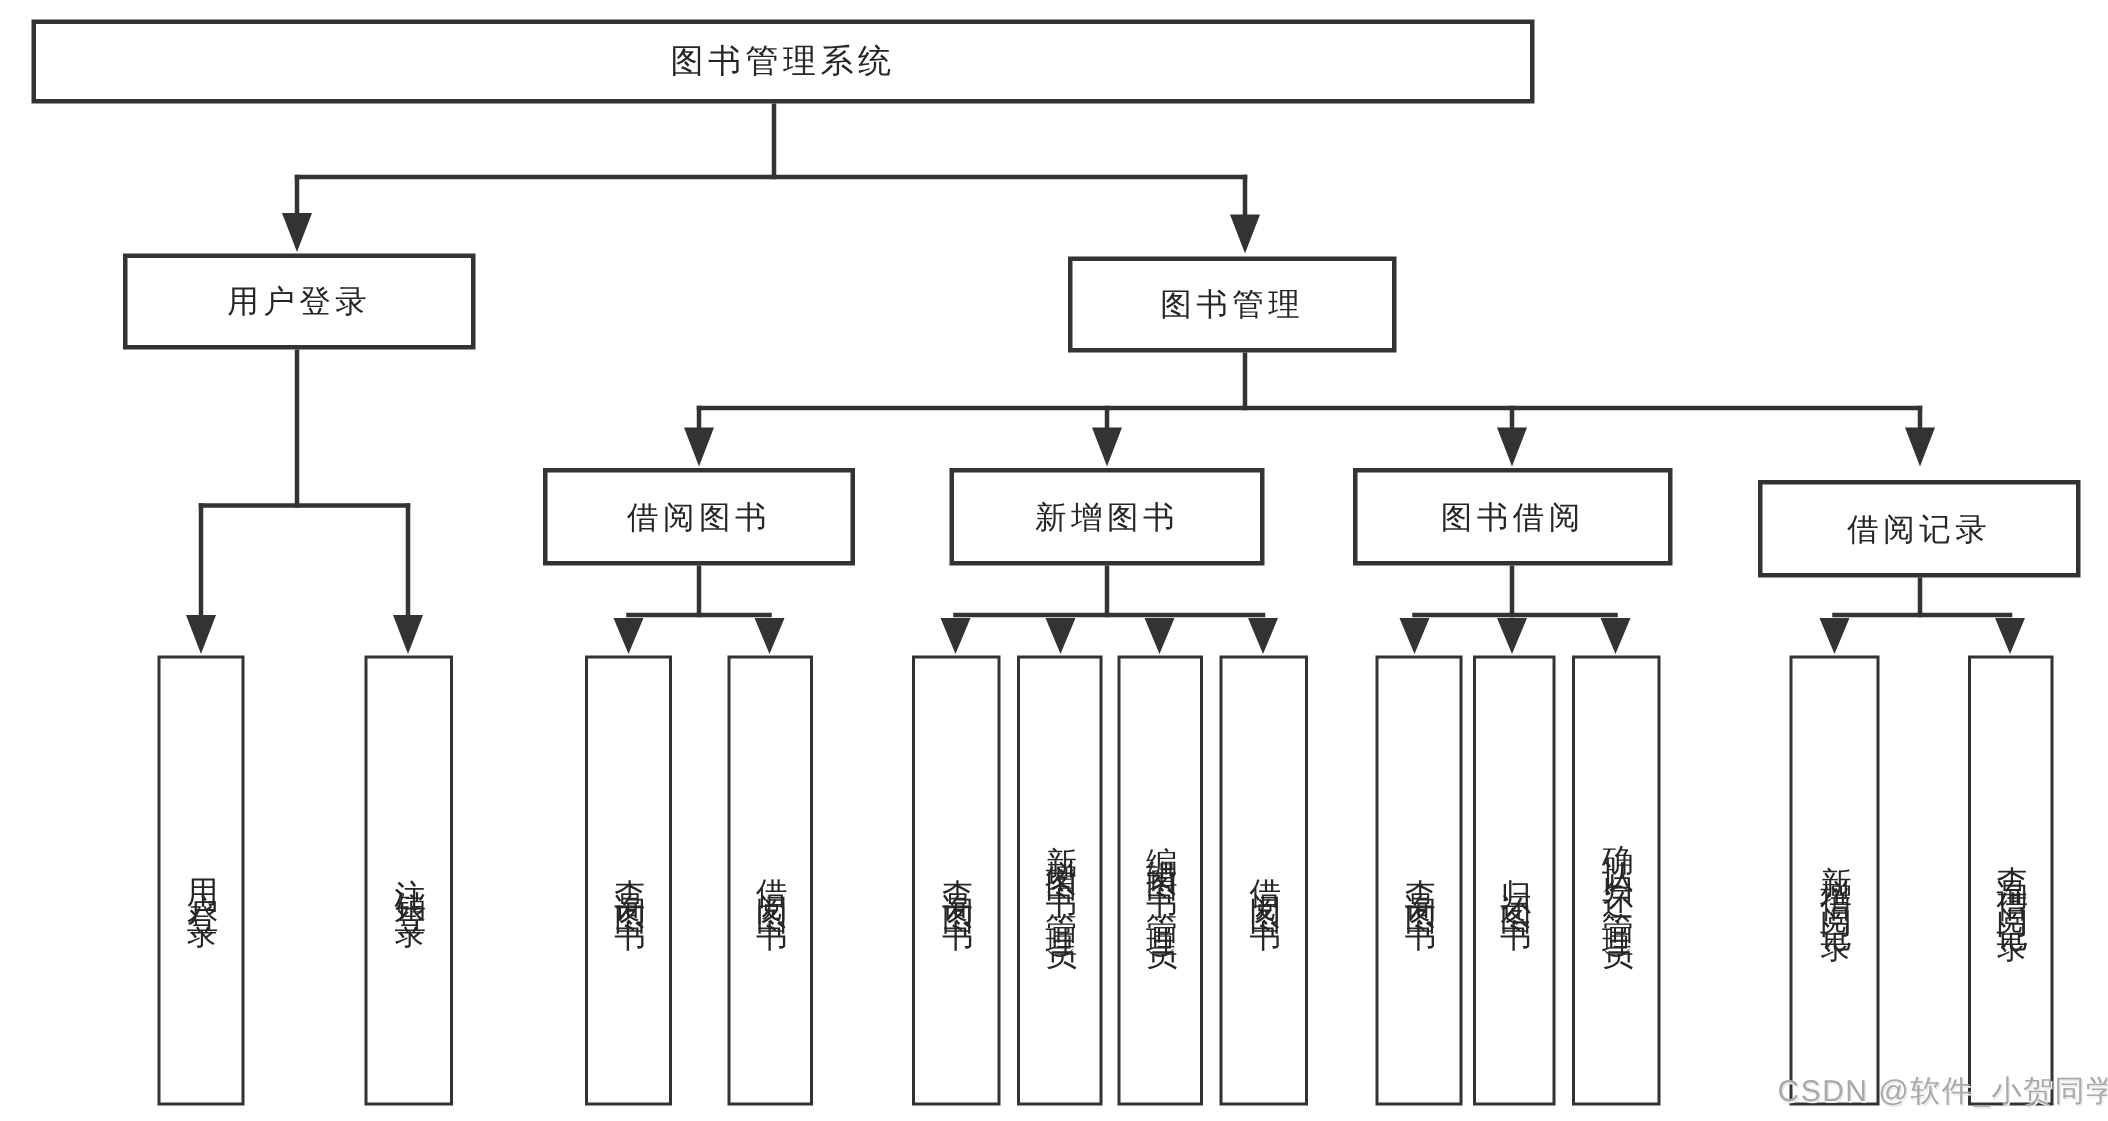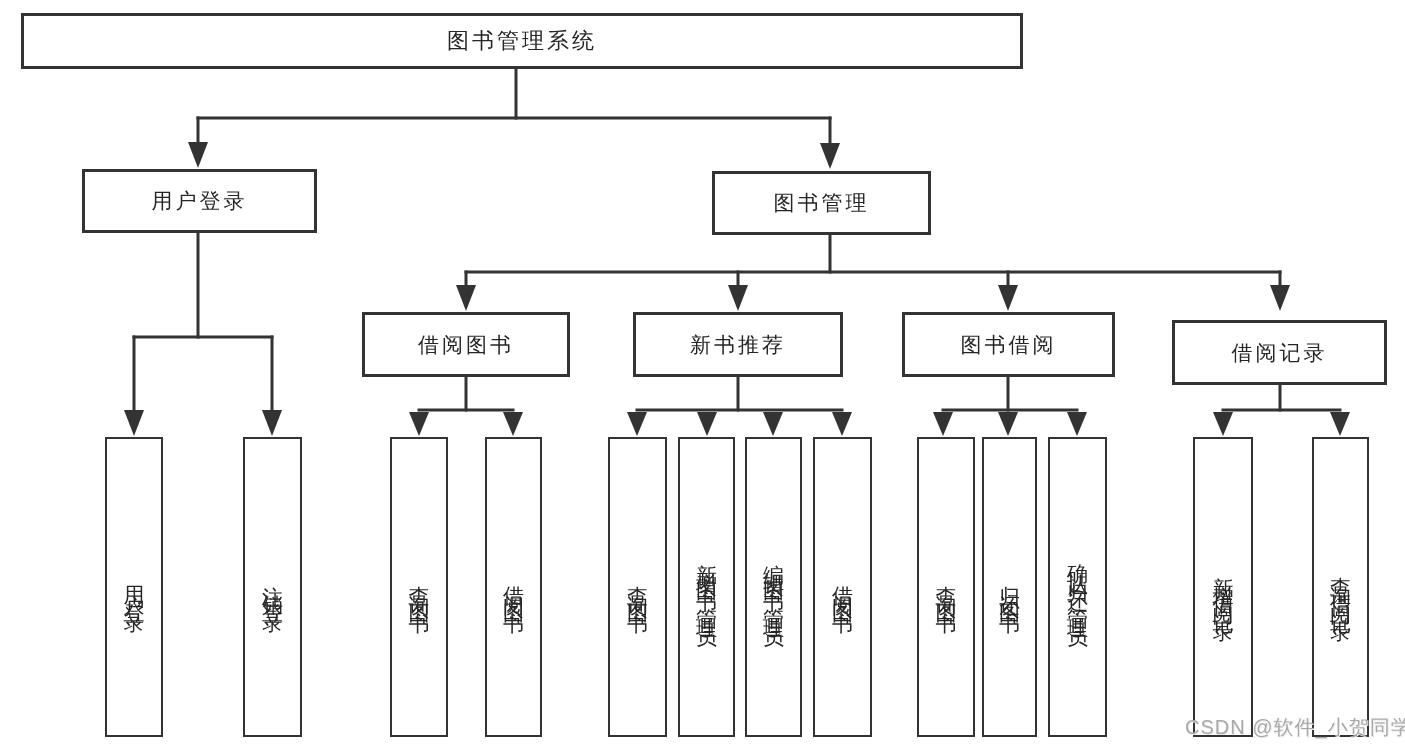--- a/index.html
+++ b/index.html
@@ -103,21 +103,21 @@
     <span>用户登录</span>
   </div>
   <div class="box hbox" style="left:712px;top:171px;width:219px;height:64px;">
     <span>图书管理</span>
   </div>
 
   <div class="box hbox" style="left:362px;top:312px;width:208px;height:65px;">
     <span>借阅图书</span>
   </div>
   <div class="box hbox" style="left:633px;top:312px;width:210px;height:65px;">
-    <span>新书推荐</span>
+    <span>新增图书</span>
   </div>
   <div class="box hbox" style="left:902px;top:312px;width:213px;height:65px;">
     <span>图书借阅</span>
   </div>
   <div class="box hbox" style="left:1172px;top:320px;width:215px;height:65px;">
     <span>借阅记录</span>
   </div>
 
   <div class="box vbox" style="left:105px;top:437px;width:58px;height:300px;">
     <span>用户登录</span>

